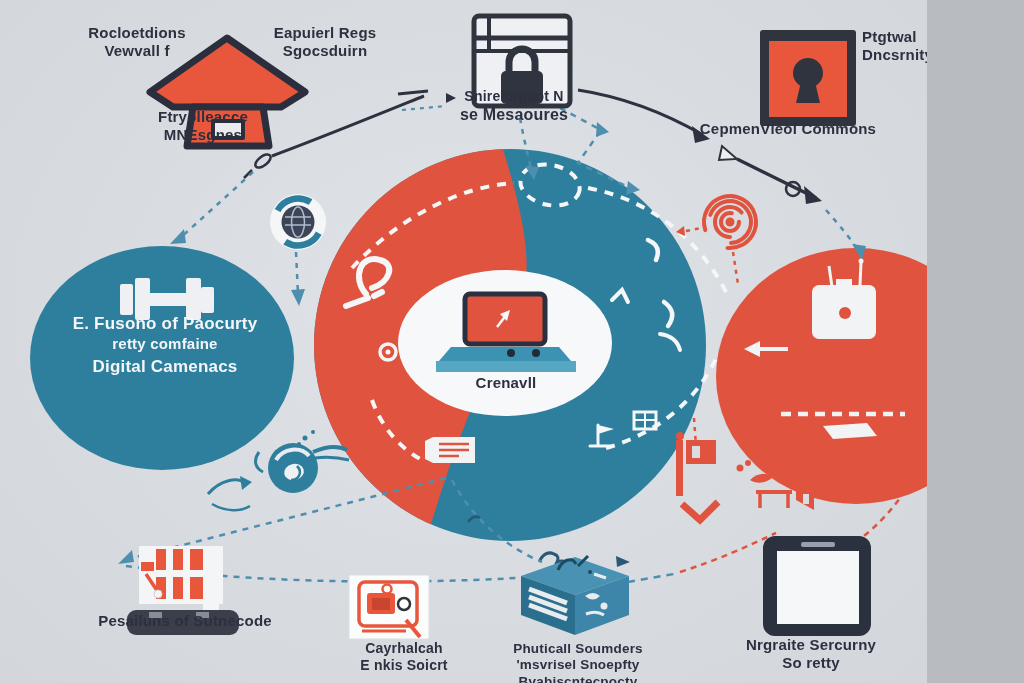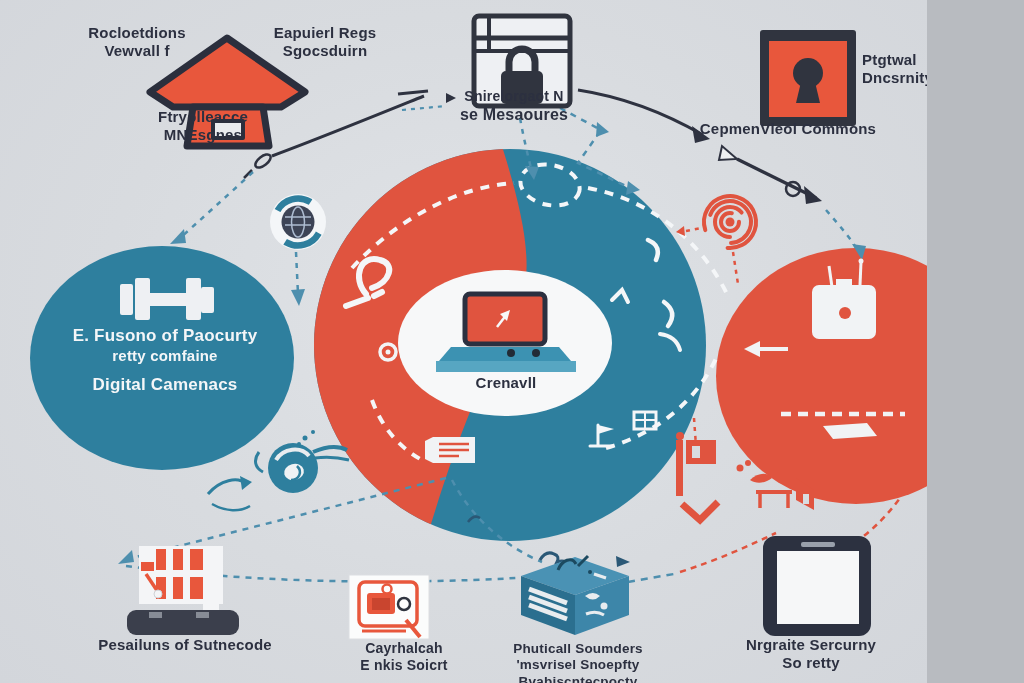--- a/index.html
+++ b/index.html
@@ -7,21 +7,21 @@
     position:relative;width:927px;height:683px;overflow:hidden;
     background:radial-gradient(ellipse at 50% 45%, #e0e3e7 0%, #d8dbdf 55%, #d3d6db 100%);
     font-family:"Liberation Sans", sans-serif;
   }
   .stage svg{position:absolute;left:0;top:0;}
   .lbl{
     position:absolute;transform:translateX(-50%);text-align:center;
     font-weight:700;color:#2c3040;line-height:1.22;white-space:nowrap;
     letter-spacing:.2px;
   }
-  .lbl.left-align{transform:none;text-align:left;margin-top:23px;}
+  .lbl.left-align{transform:none;text-align:left;}
   .lbl.light{color:#f4f6f8;}
   .lbl div{pointer-events:none;}
 </style>
 </head>
 <body>
 
 <div class="stage">
 
 <svg width="1024" height="683" viewBox="0 0 1024 683">
   <defs>
@@ -315,28 +315,28 @@
   <div>Dncsrnity</div>
 </div>
 <div class="lbl" style="left:788px;top:120px;font-size:15px">
   <div>CepmenVleol Commons</div>
 </div>
 
 <div class="lbl" style="left:506px;top:374px;font-size:15px">
   <div>Crenavll</div>
 </div>
 
-<div class="lbl light" style="left:165px;top:326px">
+<div class="lbl light" style="left:165px;top:314px">
   <div style="font-size:17px">E. Fusono of Paocurty</div>
   <div style="font-size:15px">retty comfaine</div>
-  <div style="font-size:17px;margin-top:10px">Digital Camenacs</div>
-</div>
-
-
-<div class="lbl" style="left:185px;top:636px;font-size:15px">
+  <div style="font-size:17px;margin-top:4px">Digital Camenacs</div>
+</div>
+
+
+<div class="lbl" style="left:185px;top:612px;font-size:15px">
   <div>Pesailuns of Sutnecode</div>
 </div>
 
 <div class="lbl" style="left:404px;top:640px;font-size:14px">
   <div>Cayrhalcah</div>
   <div>E nkis Soicrt</div>
 </div>
 
 <div class="lbl" style="left:578px;top:641px;font-size:13.5px">
   <div>Phuticall Soumders</div>

